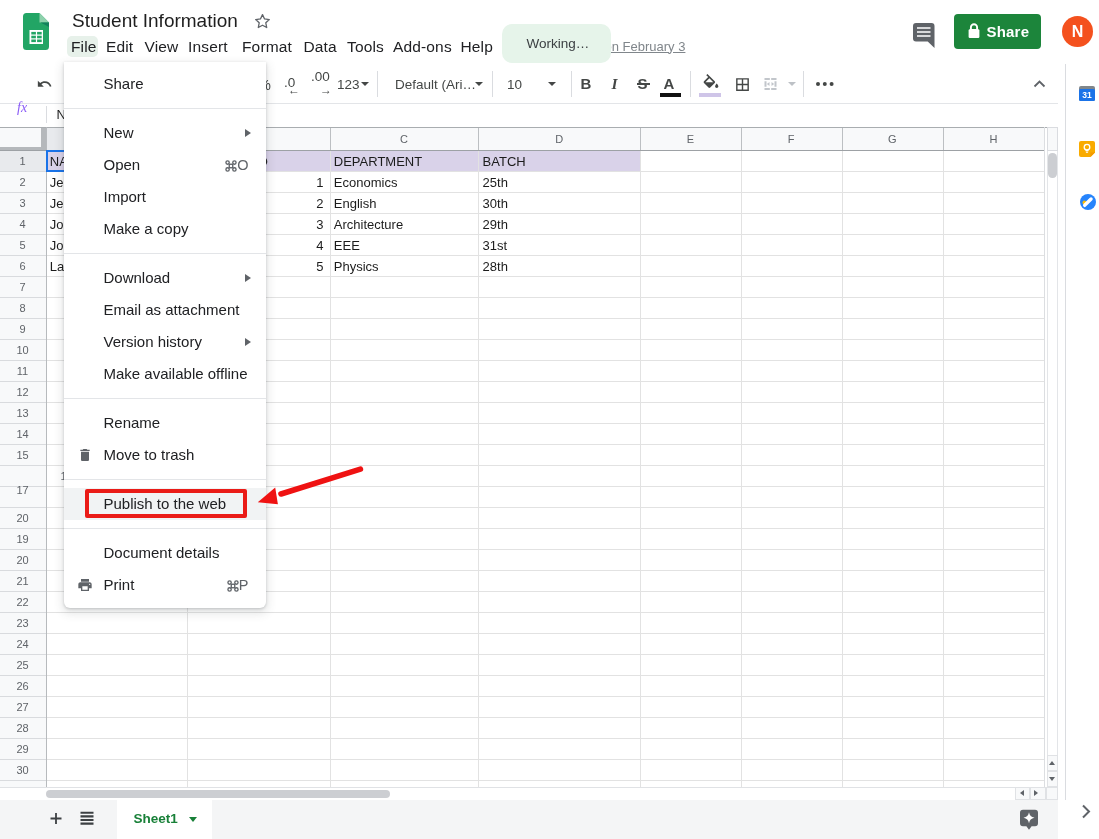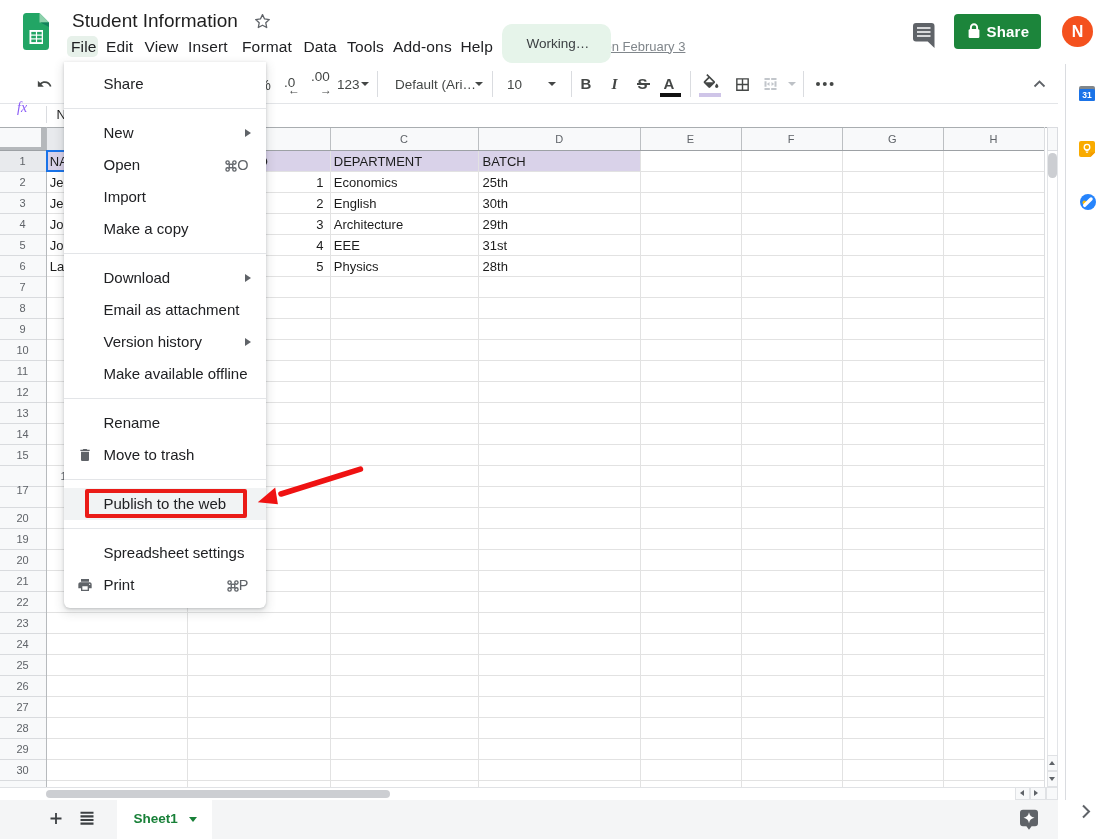--- a/index.html
+++ b/index.html
@@ -325,21 +325,21 @@
   <div class="msep"></div>
   <div class="mi">Rename</div>
   <div class="mi">Move to trash
     <svg style="position:absolute;left:13px;top:8px;" width="16" height="16" viewBox="0 0 24 24">
           <path d="M6 19c0 1.1.9 2 2 2h8c1.1 0 2-.9 2-2V7H6v12zM19 4h-3.5l-1-1h-5l-1 1H5v2h14V4z" fill="#5f6368"></path>
         </svg>
   </div>
   <div class="msep"></div>
   <div class="mi" style="background:#f1f3f4;">Publish to the web</div>
   <div class="msep"></div>
-  <div class="mi">Spreadsheet settings</div>
+  <div class="mi">Document details</div>
   <div class="mi">Print
     <svg style="position:absolute;left:13px;top:8px;" width="16" height="16" viewBox="0 0 24 24">
           <path d="M19 8H5c-1.66 0-3 1.34-3 3v6h4v4h12v-4h4v-6c0-1.66-1.34-3-3-3zm-3 11H8v-5h8v5zm3-7c-.55 0-1-.45-1-1s.45-1 1-1 1 .45 1 1-.45 1-1 1zm-1-9H6v4h12V3z" fill="#5f6368"></path>
         </svg>
     <span class="msc"><svg width="12" height="12" viewBox="0 0 13 13" style="vertical-align:-1.5px;">
             <g stroke="#5f6368" stroke-width="1.45" fill="none">
               <circle cx="2.8" cy="2.8" r="1.8"></circle>
               <circle cx="10.2" cy="2.8" r="1.8"></circle>
               <circle cx="2.8" cy="10.2" r="1.8"></circle>
               <circle cx="10.2" cy="10.2" r="1.8"></circle>

